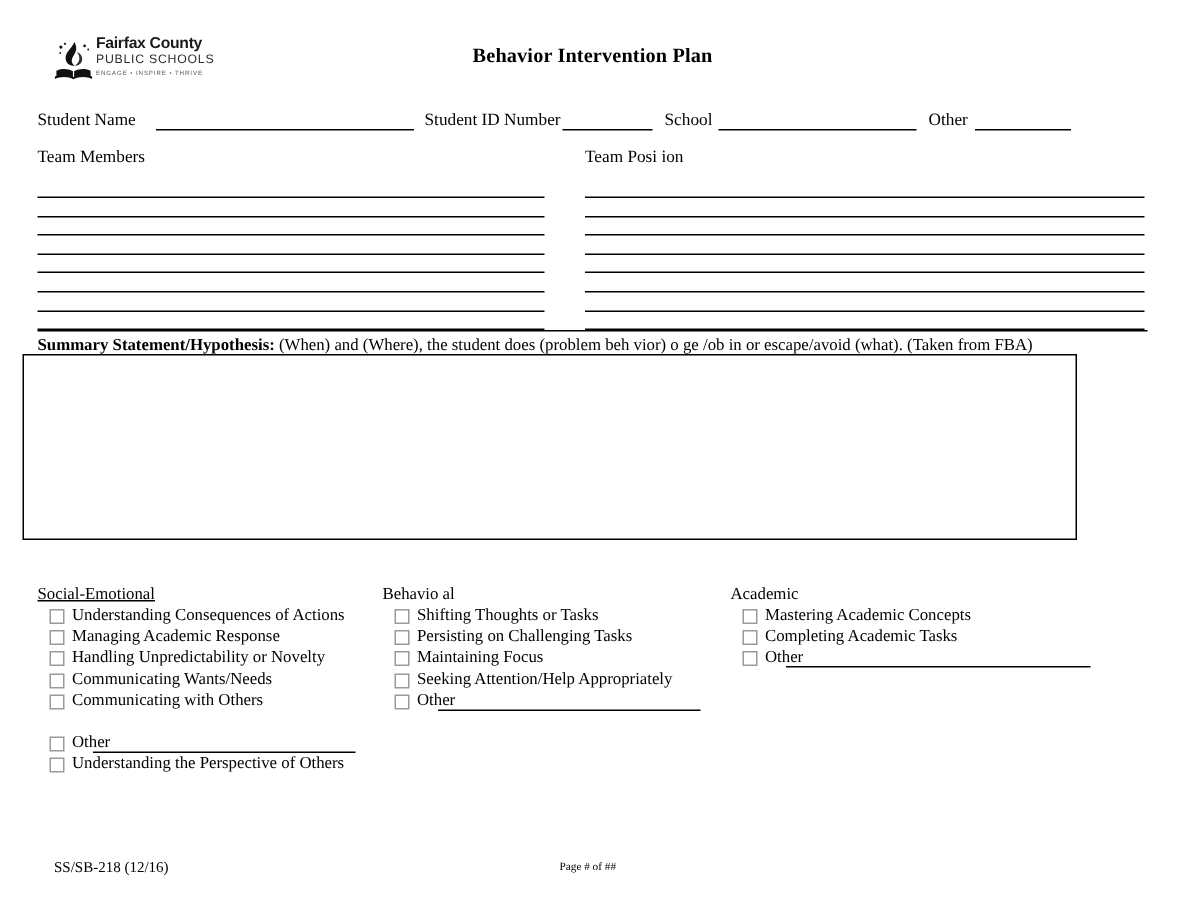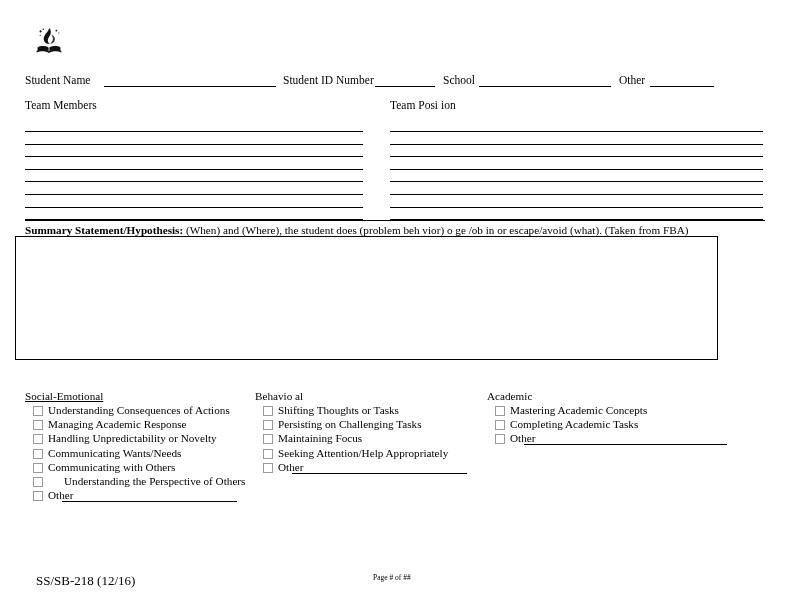--- a/index.html
+++ b/index.html
@@ -150,21 +150,21 @@
   .other-rule {
     position: absolute;
     border-bottom: 1.5px solid #000000;
     height: 0;
   }
 
   
   #footer-code {
     position: absolute;
     left: 36px; top: 573px;
-    font-size: 13px;
+    font-size: 10px;
     font-family: "Liberation Serif", serif;
     white-space: nowrap;
   }
   #footer-page {
     position: absolute;
     left: 373px; top: 573px;
     font-size: 7.5px;
     white-space: nowrap;
   }
 </style>
@@ -188,22 +188,28 @@
         <circle cx="20.4" cy="4.6" r="0.9" fill="#111111"></circle>
         <circle cx="22.8" cy="7.0" r="0.62" fill="#111111"></circle>
         <circle cx="4.2" cy="9.3" r="0.6" fill="#111111"></circle>
         <path d="M1.6 21.2 C4.6 19.6 9.2 19.6 12.6 21.5 L12.6 25.6
                  C9.2 23.7 4.6 23.7 1.6 25.2 Z" fill="#111111"></path>
         <path d="M24.4 21.2 C21.4 19.6 16.8 19.6 13.4 21.5 L13.4 25.6
                  C16.8 23.7 21.4 23.7 24.4 25.2 Z" fill="#111111"></path>
         <path d="M0.6 25.0 C4.4 23.1 9.4 23.1 13.0 25.3 C16.6 23.1 21.6 23.1 25.4 25.0
                  L25.4 26.6 C21.6 24.8 16.6 24.8 13.0 26.9 C9.4 24.8 4.4 24.8 0.6 26.6 Z" fill="#111111"></path>
       </svg>
+      <div id="logo-text">
+        <div class="logo-l1">Fairfax County</div>
+        <div class="logo-l2">PUBLIC SCHOOLS</div>
+        <div class="logo-l3">ENGAGE • INSPIRE • THRIVE</div>
+      </div>
     </div>
 
+    <div id="doc-title">Behavior Intervention Plan</div>
   </div>
 
   <div>
     <span class="lbl" style="left:25px; top:74px;">Student Name</span>
     <span class="lbl" style="left:104px; top:74px; width:172px; text-align:center;"></span>
     <div class="rule" style="left:104px; top:86px; width:172px;"></div>
 
     <span class="lbl" style="left:283px; top:74px;">Student ID Number</span>
     <span class="lbl" style="left:375px; top:74px; width:60px; text-align:center;"></span>
     <div class="rule" style="left:375px; top:86px; width:60px;"></div>
@@ -267,21 +273,21 @@
         <span class="cb-label">Handling Unpredictability or Novelty</span>
       </div>
       <div class="cb-row" style="left: 33px; top: 445.6px;">
         <span class="cb"></span>
         <span class="cb-label">Communicating Wants/Needs</span>
       </div>
       <div class="cb-row" style="left: 33px; top: 459.8px;">
         <span class="cb"></span>
         <span class="cb-label">Communicating with Others</span>
       </div>
-      <div class="cb-row" style="left: 33px; top: 474px; gap: 16px;">
+      <div class="cb-row" style="left: 33px; top: 502px;">
         <span class="cb"></span>
         <span class="cb-label">Understanding the Perspective of Others</span>
       </div>
       <div class="cb-row" style="left: 33px; top: 488.2px;">
         <span class="cb"></span>
         <span class="cb-label">Other</span>
       </div>
       <div class="other-rule" style="left: 62px; top: 501.2px; width: 175px;"></div>
       <div class="col-head" style="left: 255px; top: 390px;">Behavio al</div>
       <div class="cb-row" style="left: 263px; top: 403px;">

